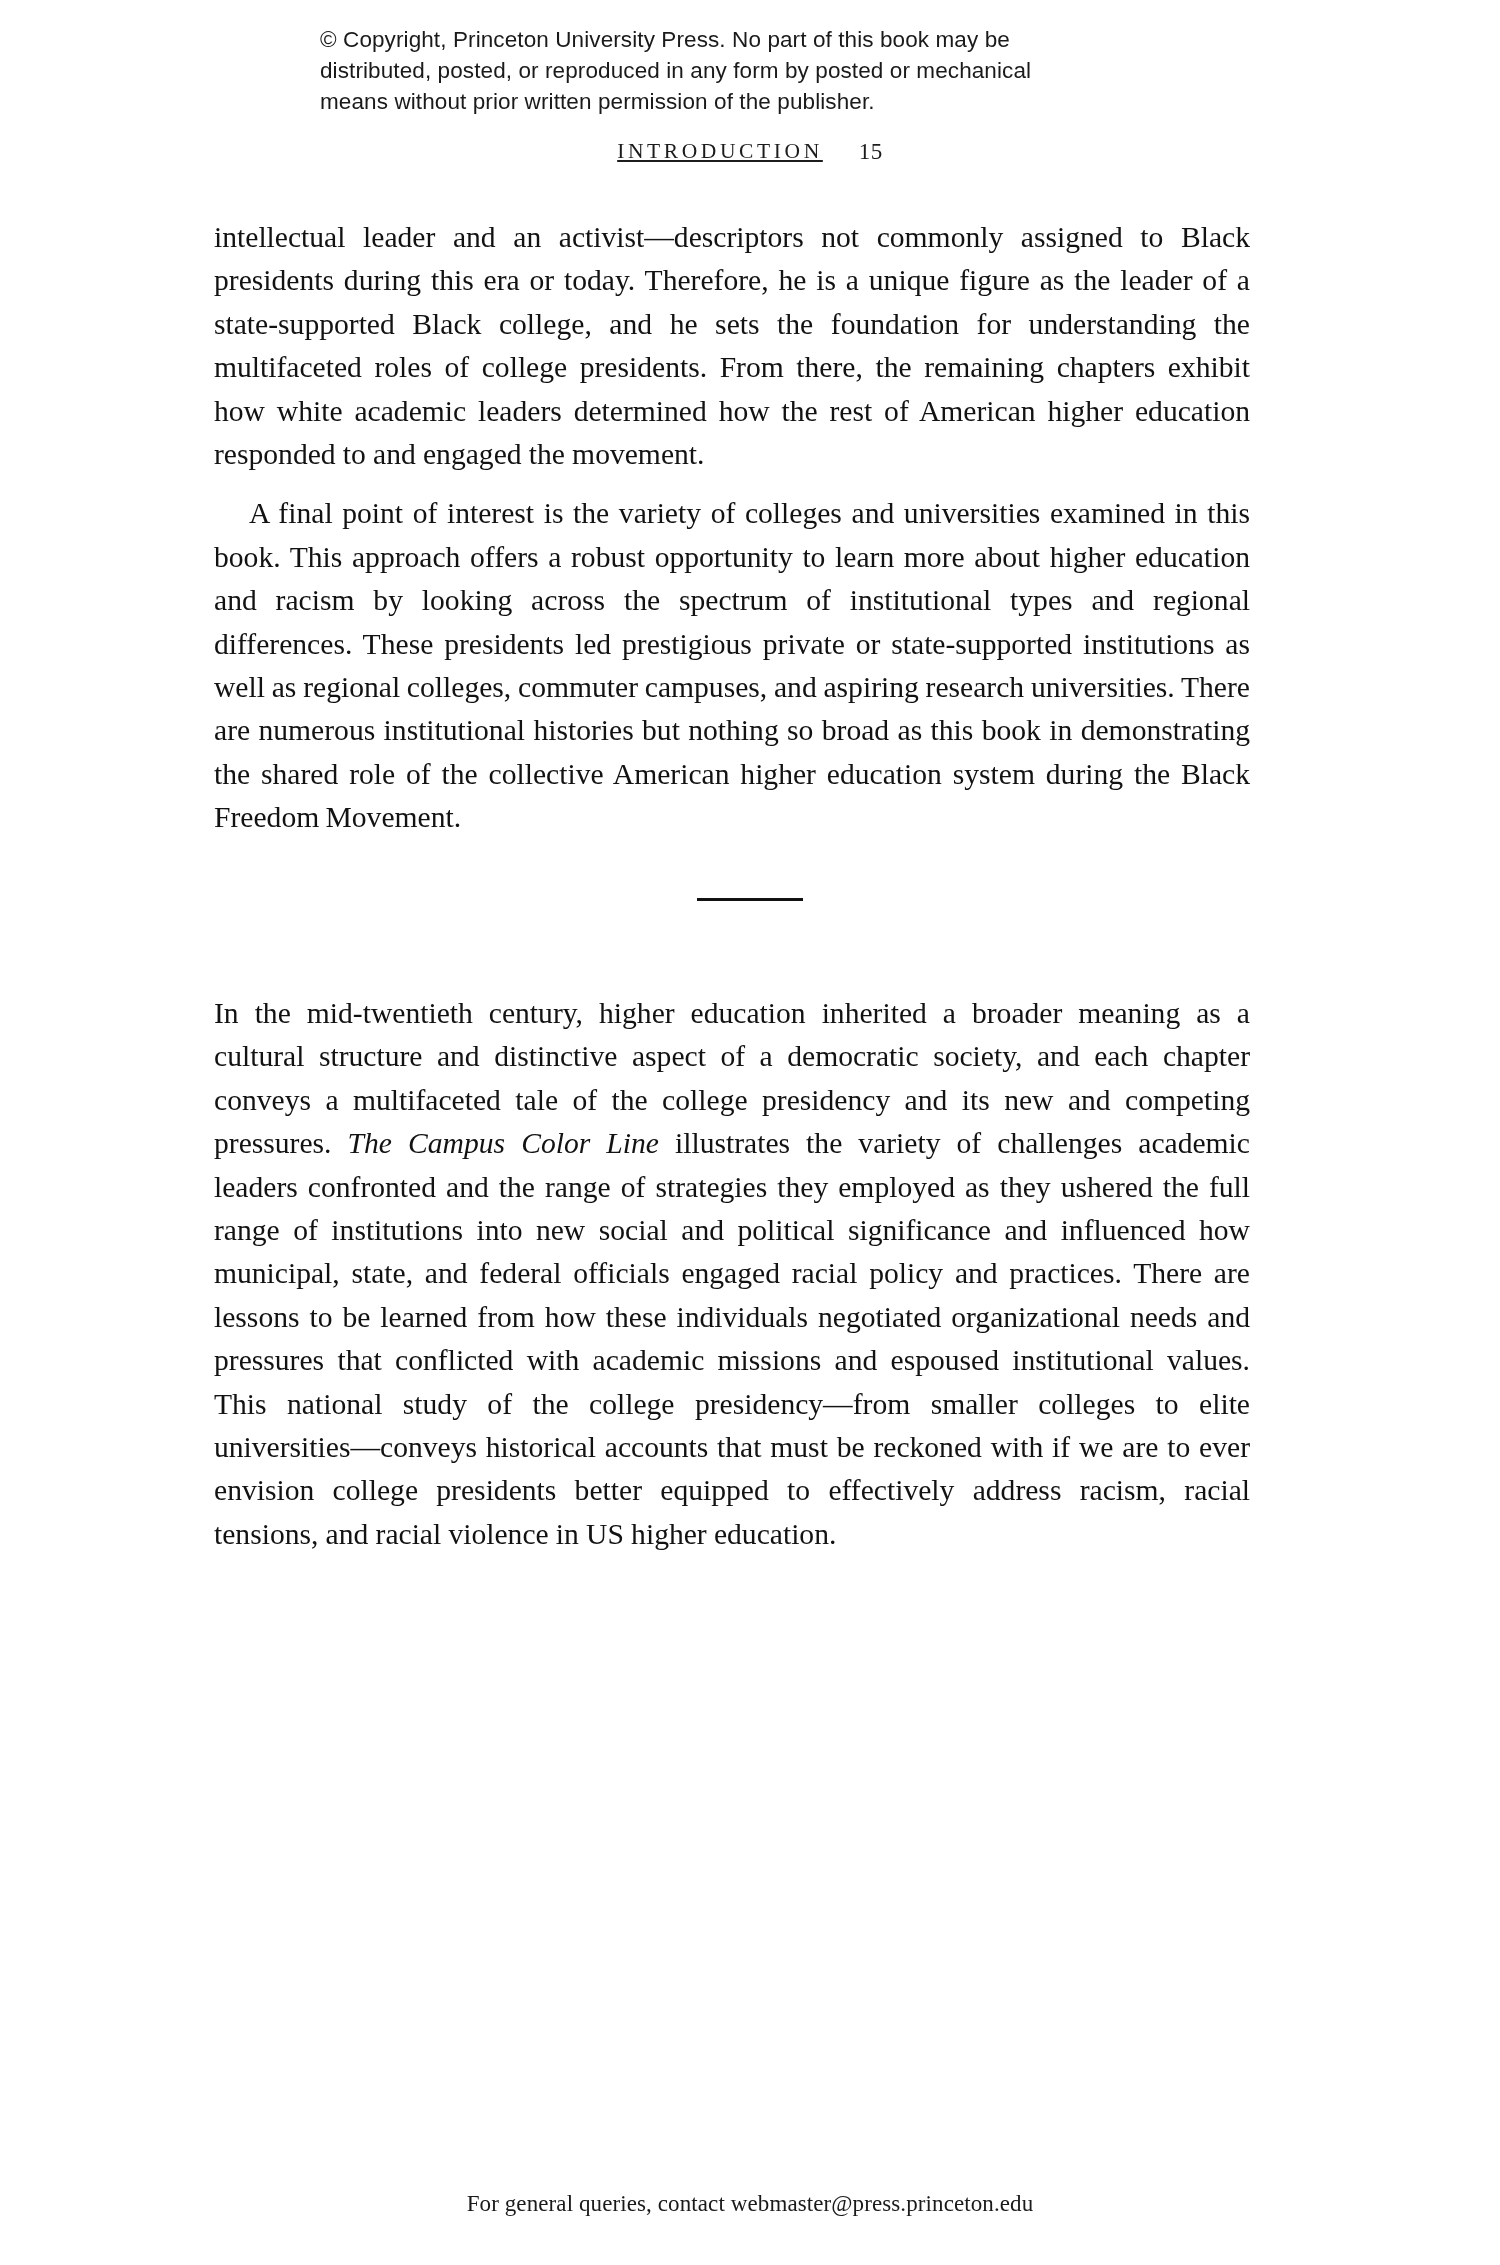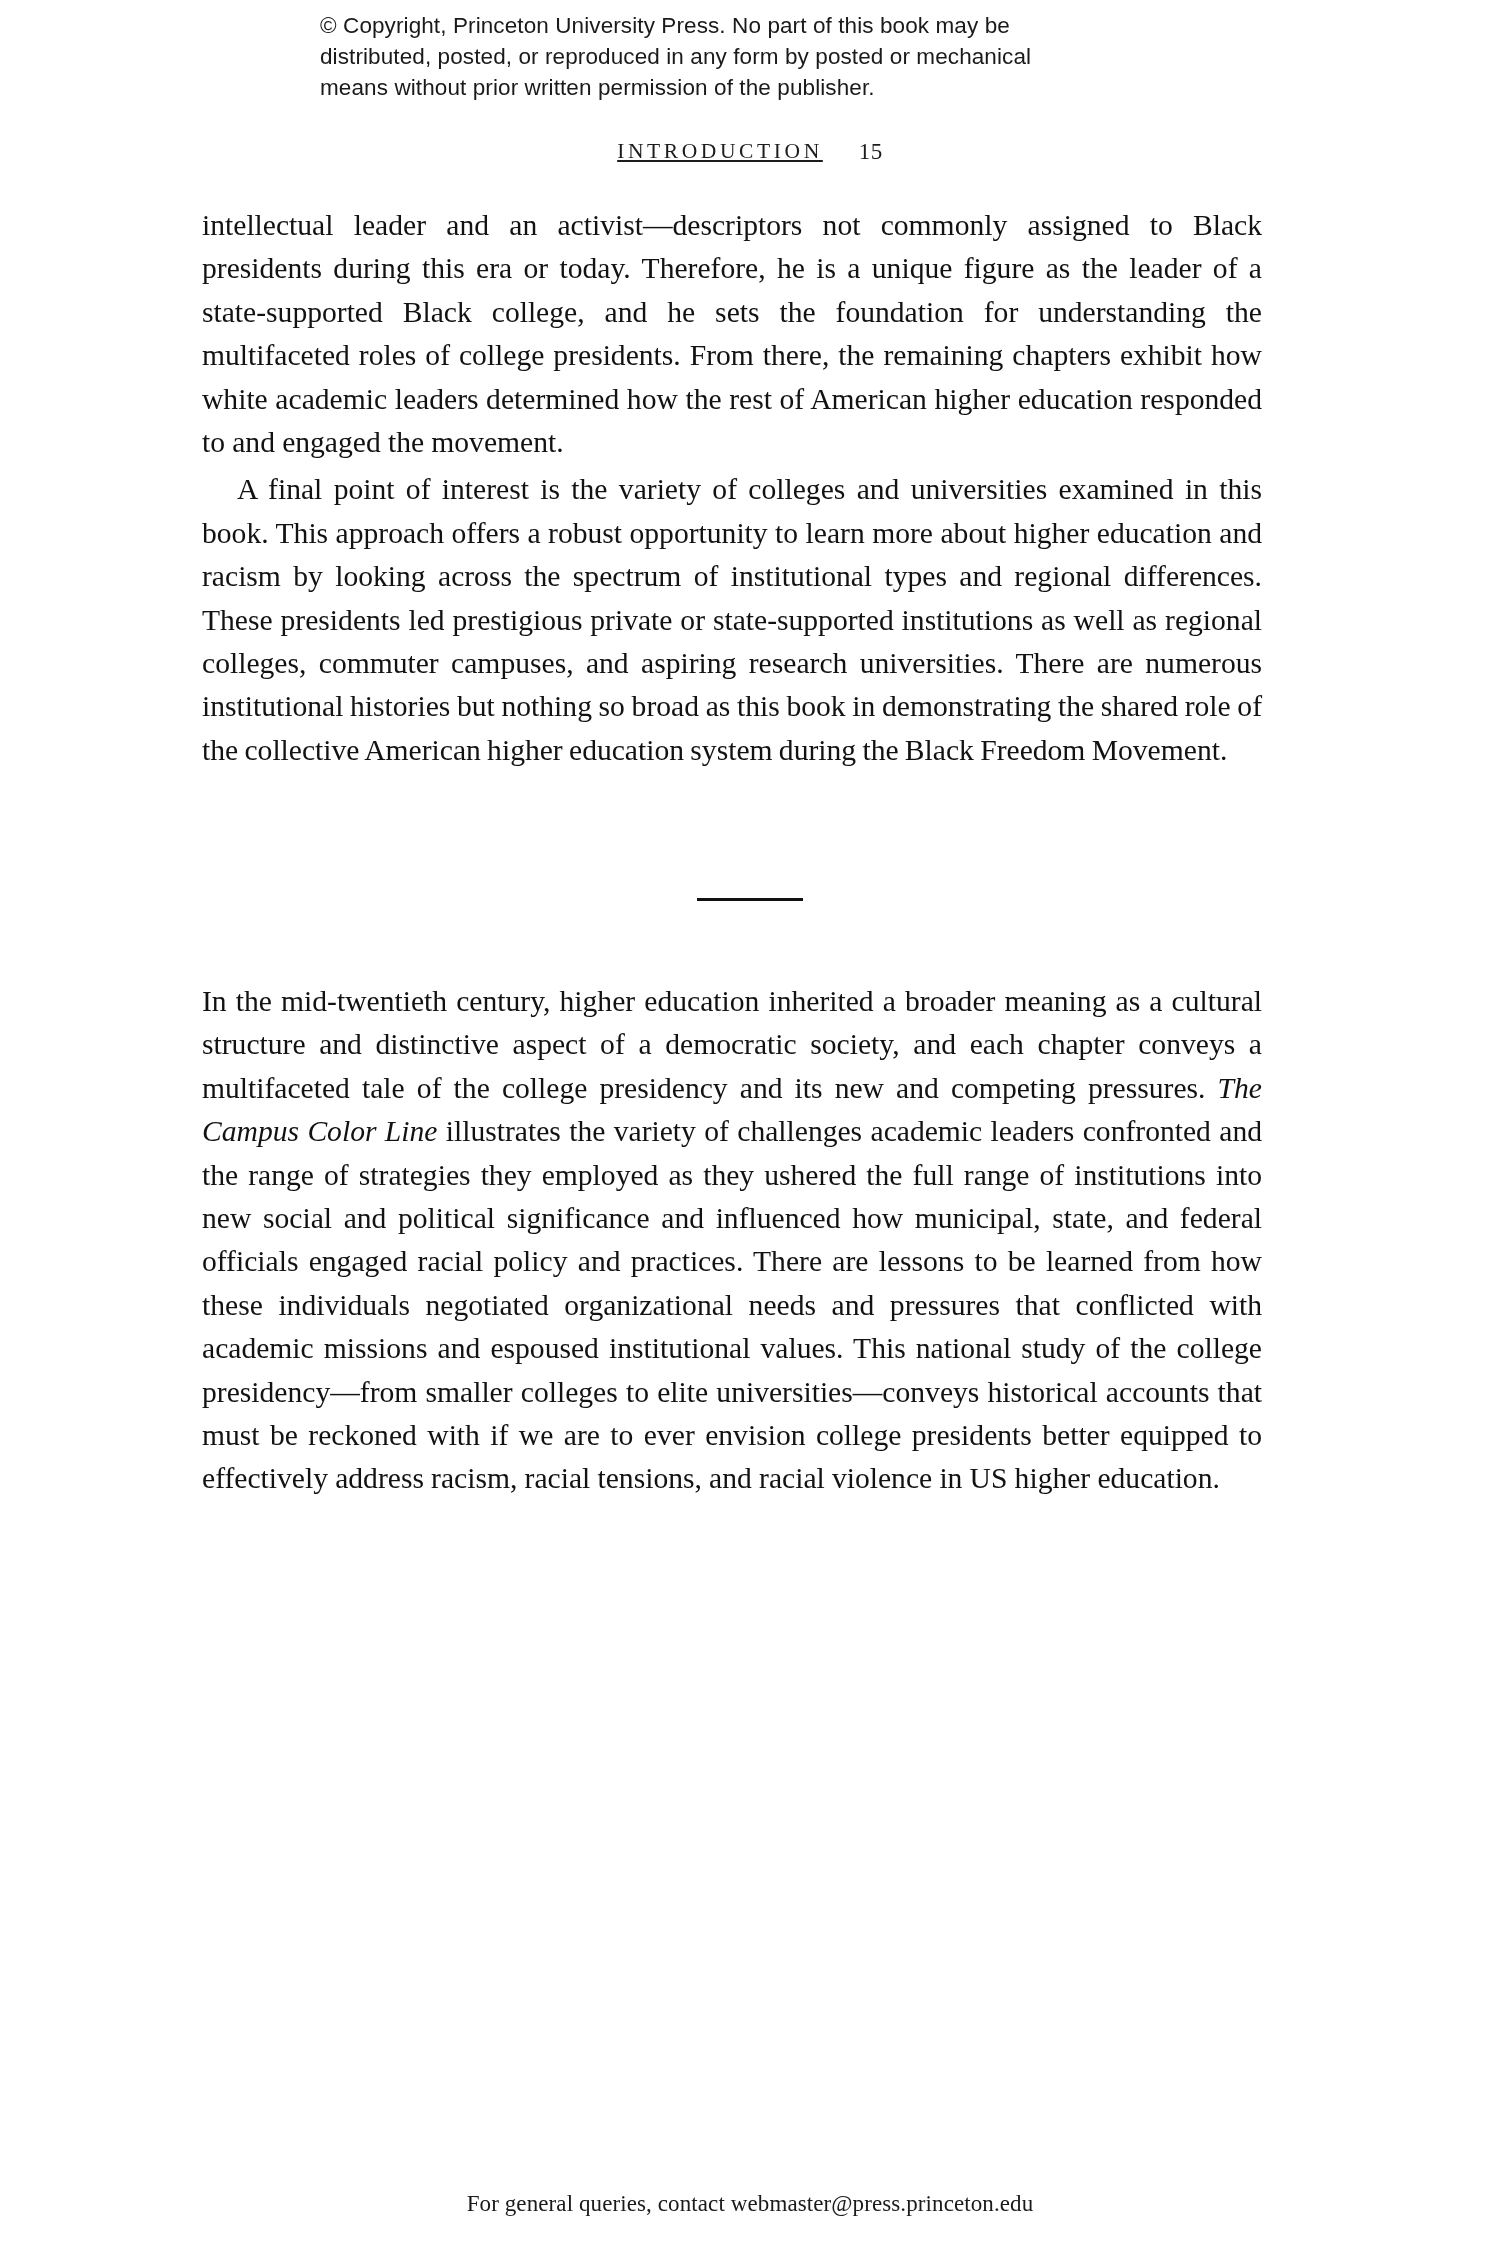--- a/index.html
+++ b/index.html
@@ -19,21 +19,21 @@
 
   .page {
     position: absolute;
     inset: 0;
   }
 
   
   .copyright-notice {
     position: absolute;
     left: 320px;
-    top: 10px;
+    top: 24px;
     width: 840px;
     font-family: "Liberation Sans", sans-serif;
     font-size: 22.5px;
     line-height: 31px;
     color: #1a1a1a;
     letter-spacing: 0.1px;
   }
   .copyright-notice .cr-line { display: block; white-space: pre; }
 
   
@@ -67,21 +67,21 @@
 
   
   .text-column {
     position: absolute;
     left: 198px;
     top: 200px;
     width: 1068px;
   }
 
   .body-par {
-    margin: 4px;
+    margin: 16px;
     font-size: 29.6px;
     line-height: 43.4px;
     text-align: justify;
     text-justify: inter-word;
     color: #121212;
     word-spacing: -0.2px;
     hyphens: none;
   }
   .body-par.indented { text-indent: 35px; }
   .body-par.tight { word-spacing: -1.1px; }

